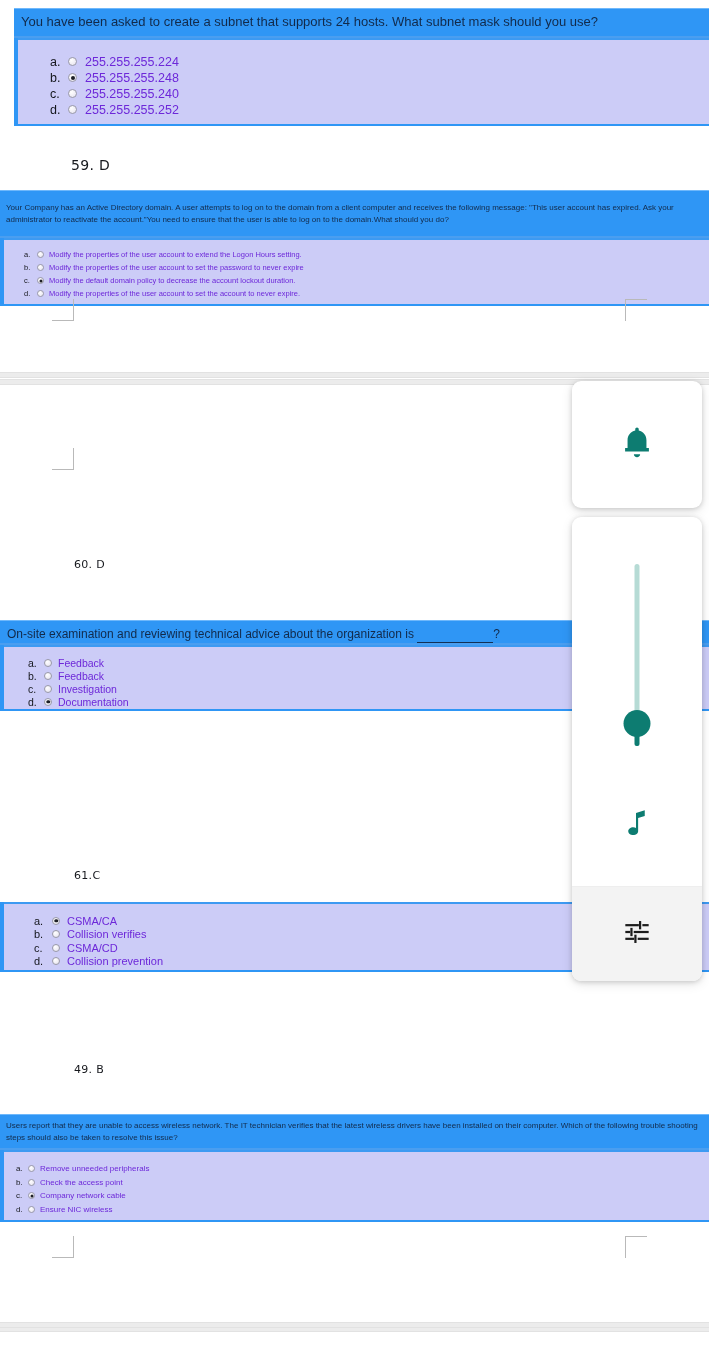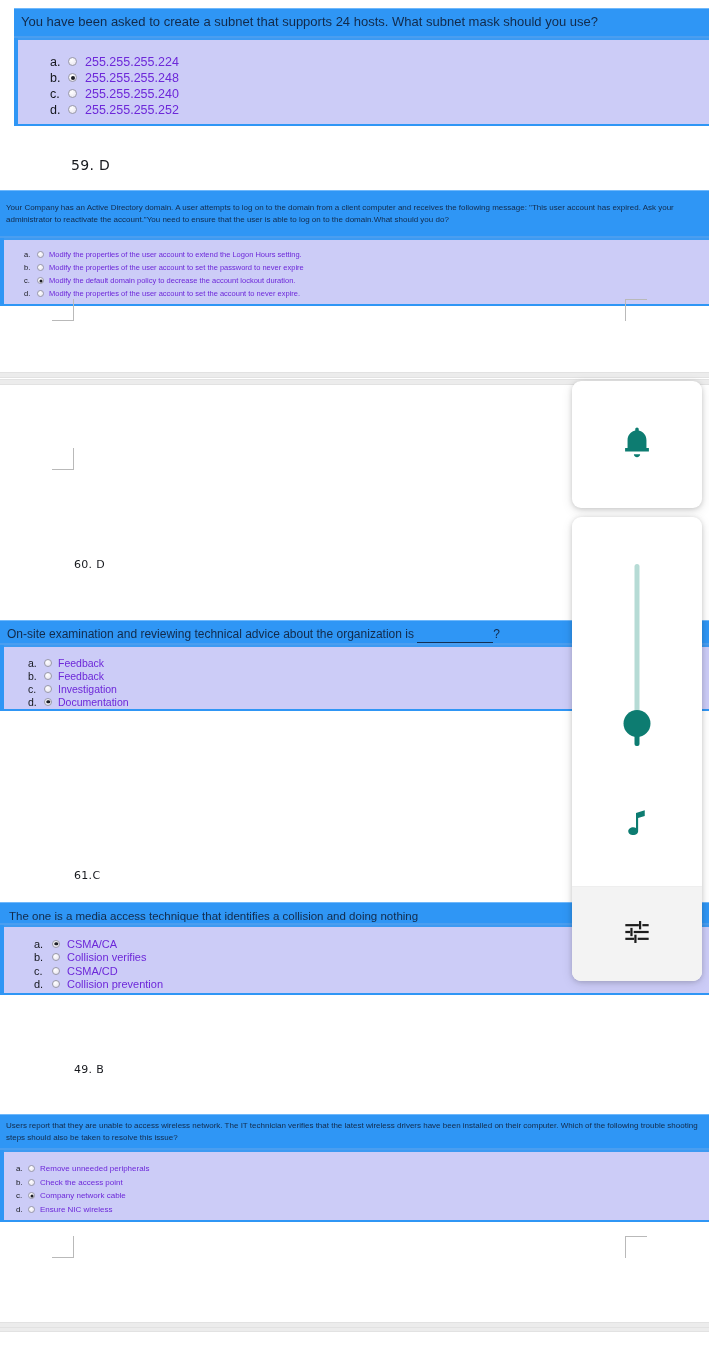--- a/index.html
+++ b/index.html
@@ -325,21 +325,20 @@
           </span>
         <span class="opt-text">Documentation</span>
       </li>
     </ul>
   </div>
 </div>
 
 <div class="answer-key" style="left:74px; top:869px; font-size:11px;">61.C</div>
 
 <div class="qblock" style="left:0px; top:902px; width:709px;">
-  <div class="qhead" style="font-size:11.5px; padding:6px 9px; height:23px; box-sizing:border-box; white-space:nowrap; overflow:hidden;">The one is a media access technique that identifies a collision and doing nothing</div>
   <div class="qbody" style="height:70px; padding:12px 0 0 0;">
     <ul class="opts" style="padding-left:30px;">
       <li class="opt" style="height:13.5px; font-size:11px;">
         <span class="opt-letter" style="width:18px;">a.</span>
         <span class="radio on" style="width:8px;height:8px;margin-right:7px;">
             <i style="width:3.5px;height:3.5px;position:absolute;left:50%;top:50%;transform:translate(-50%,-50%);border-radius:50%;background:#1d1f26;"></i>
           </span>
         <span class="opt-text">CSMA/CA</span>
       </li>
       <li class="opt" style="height:13.5px; font-size:11px;">

